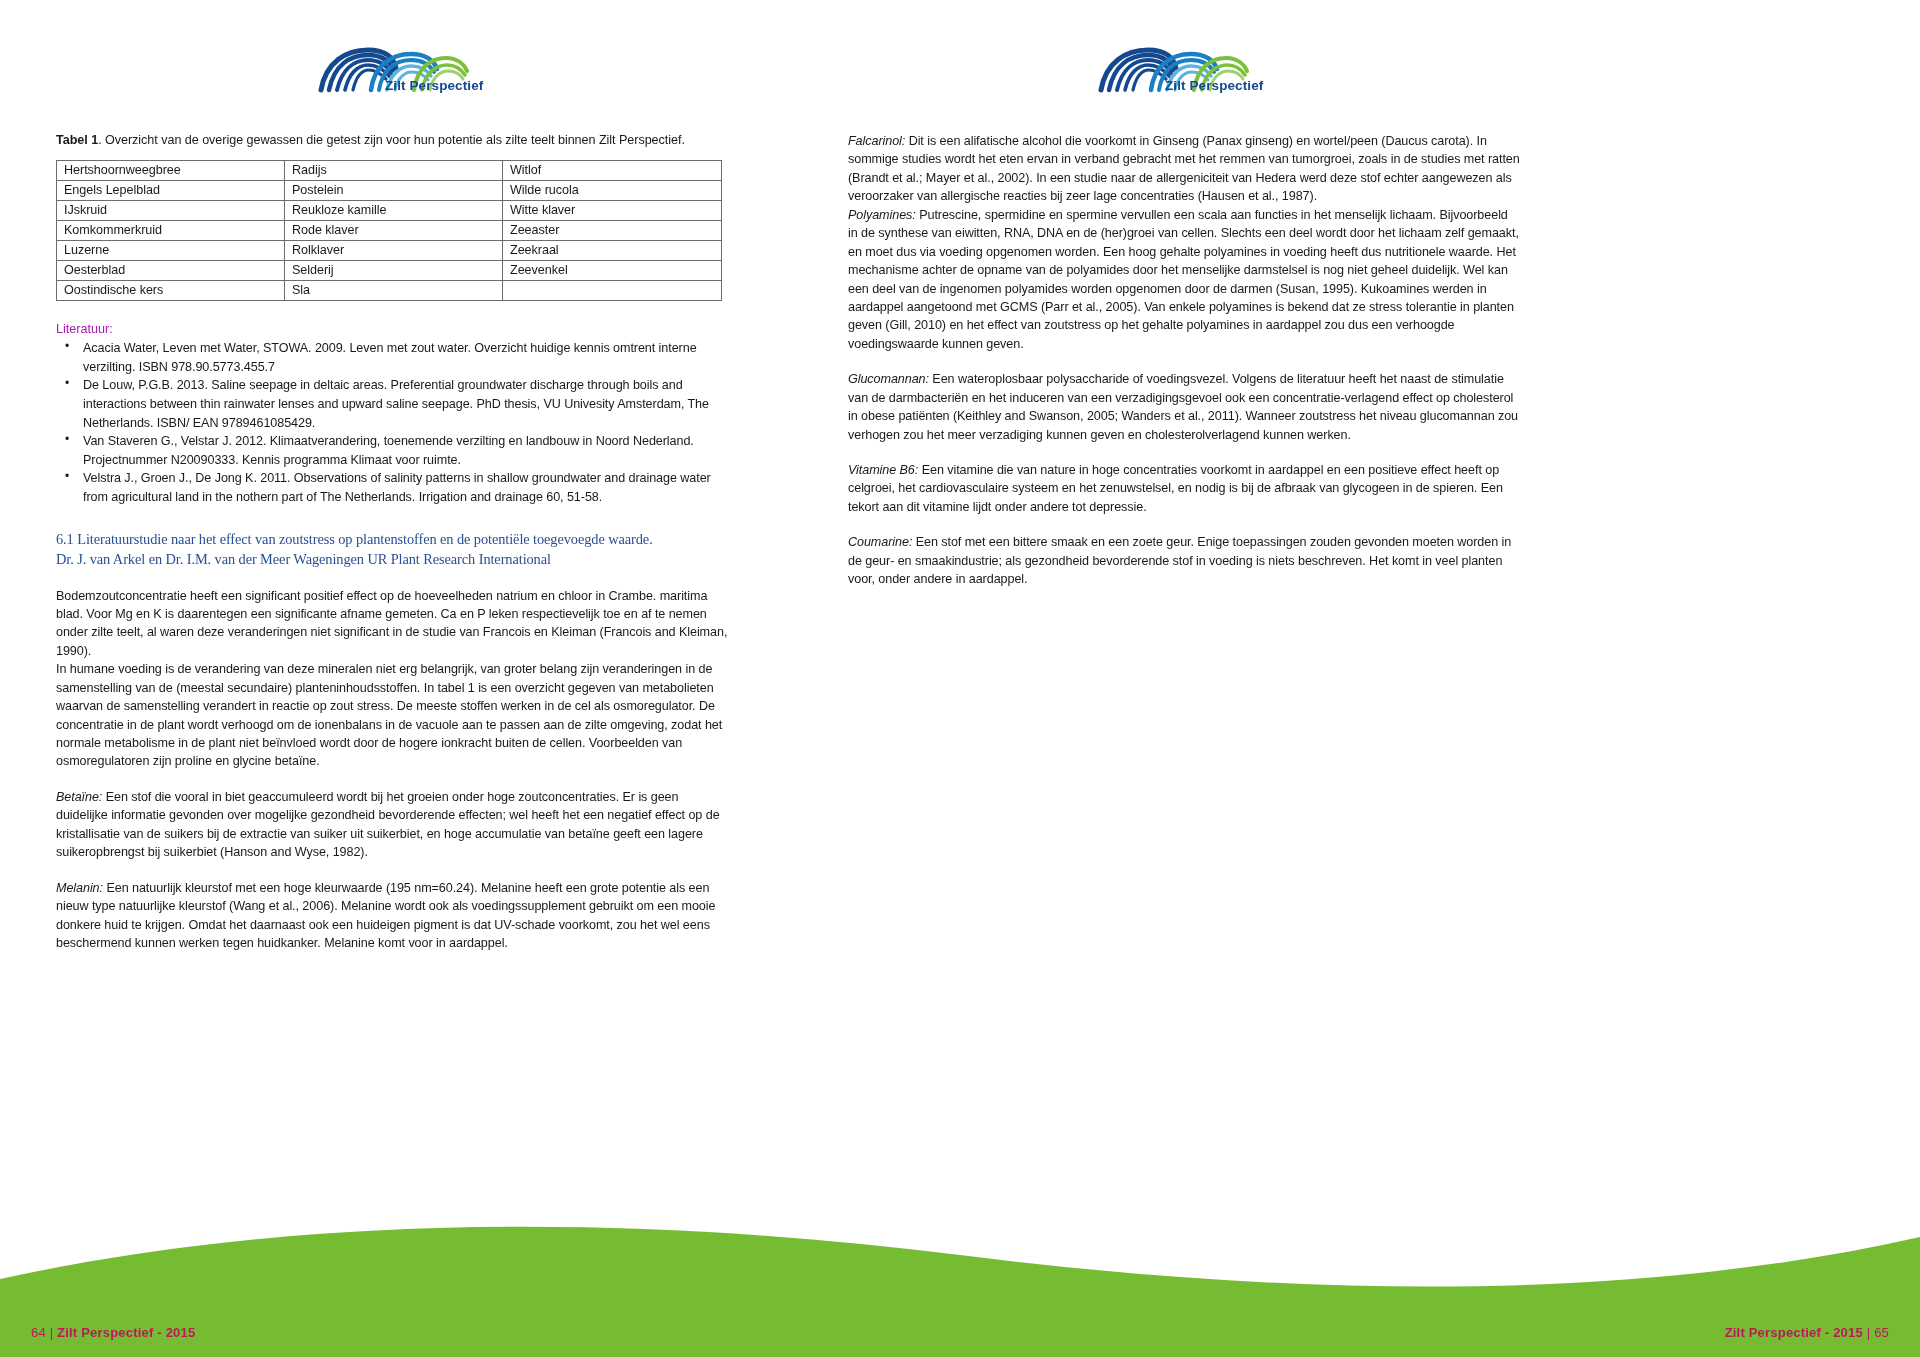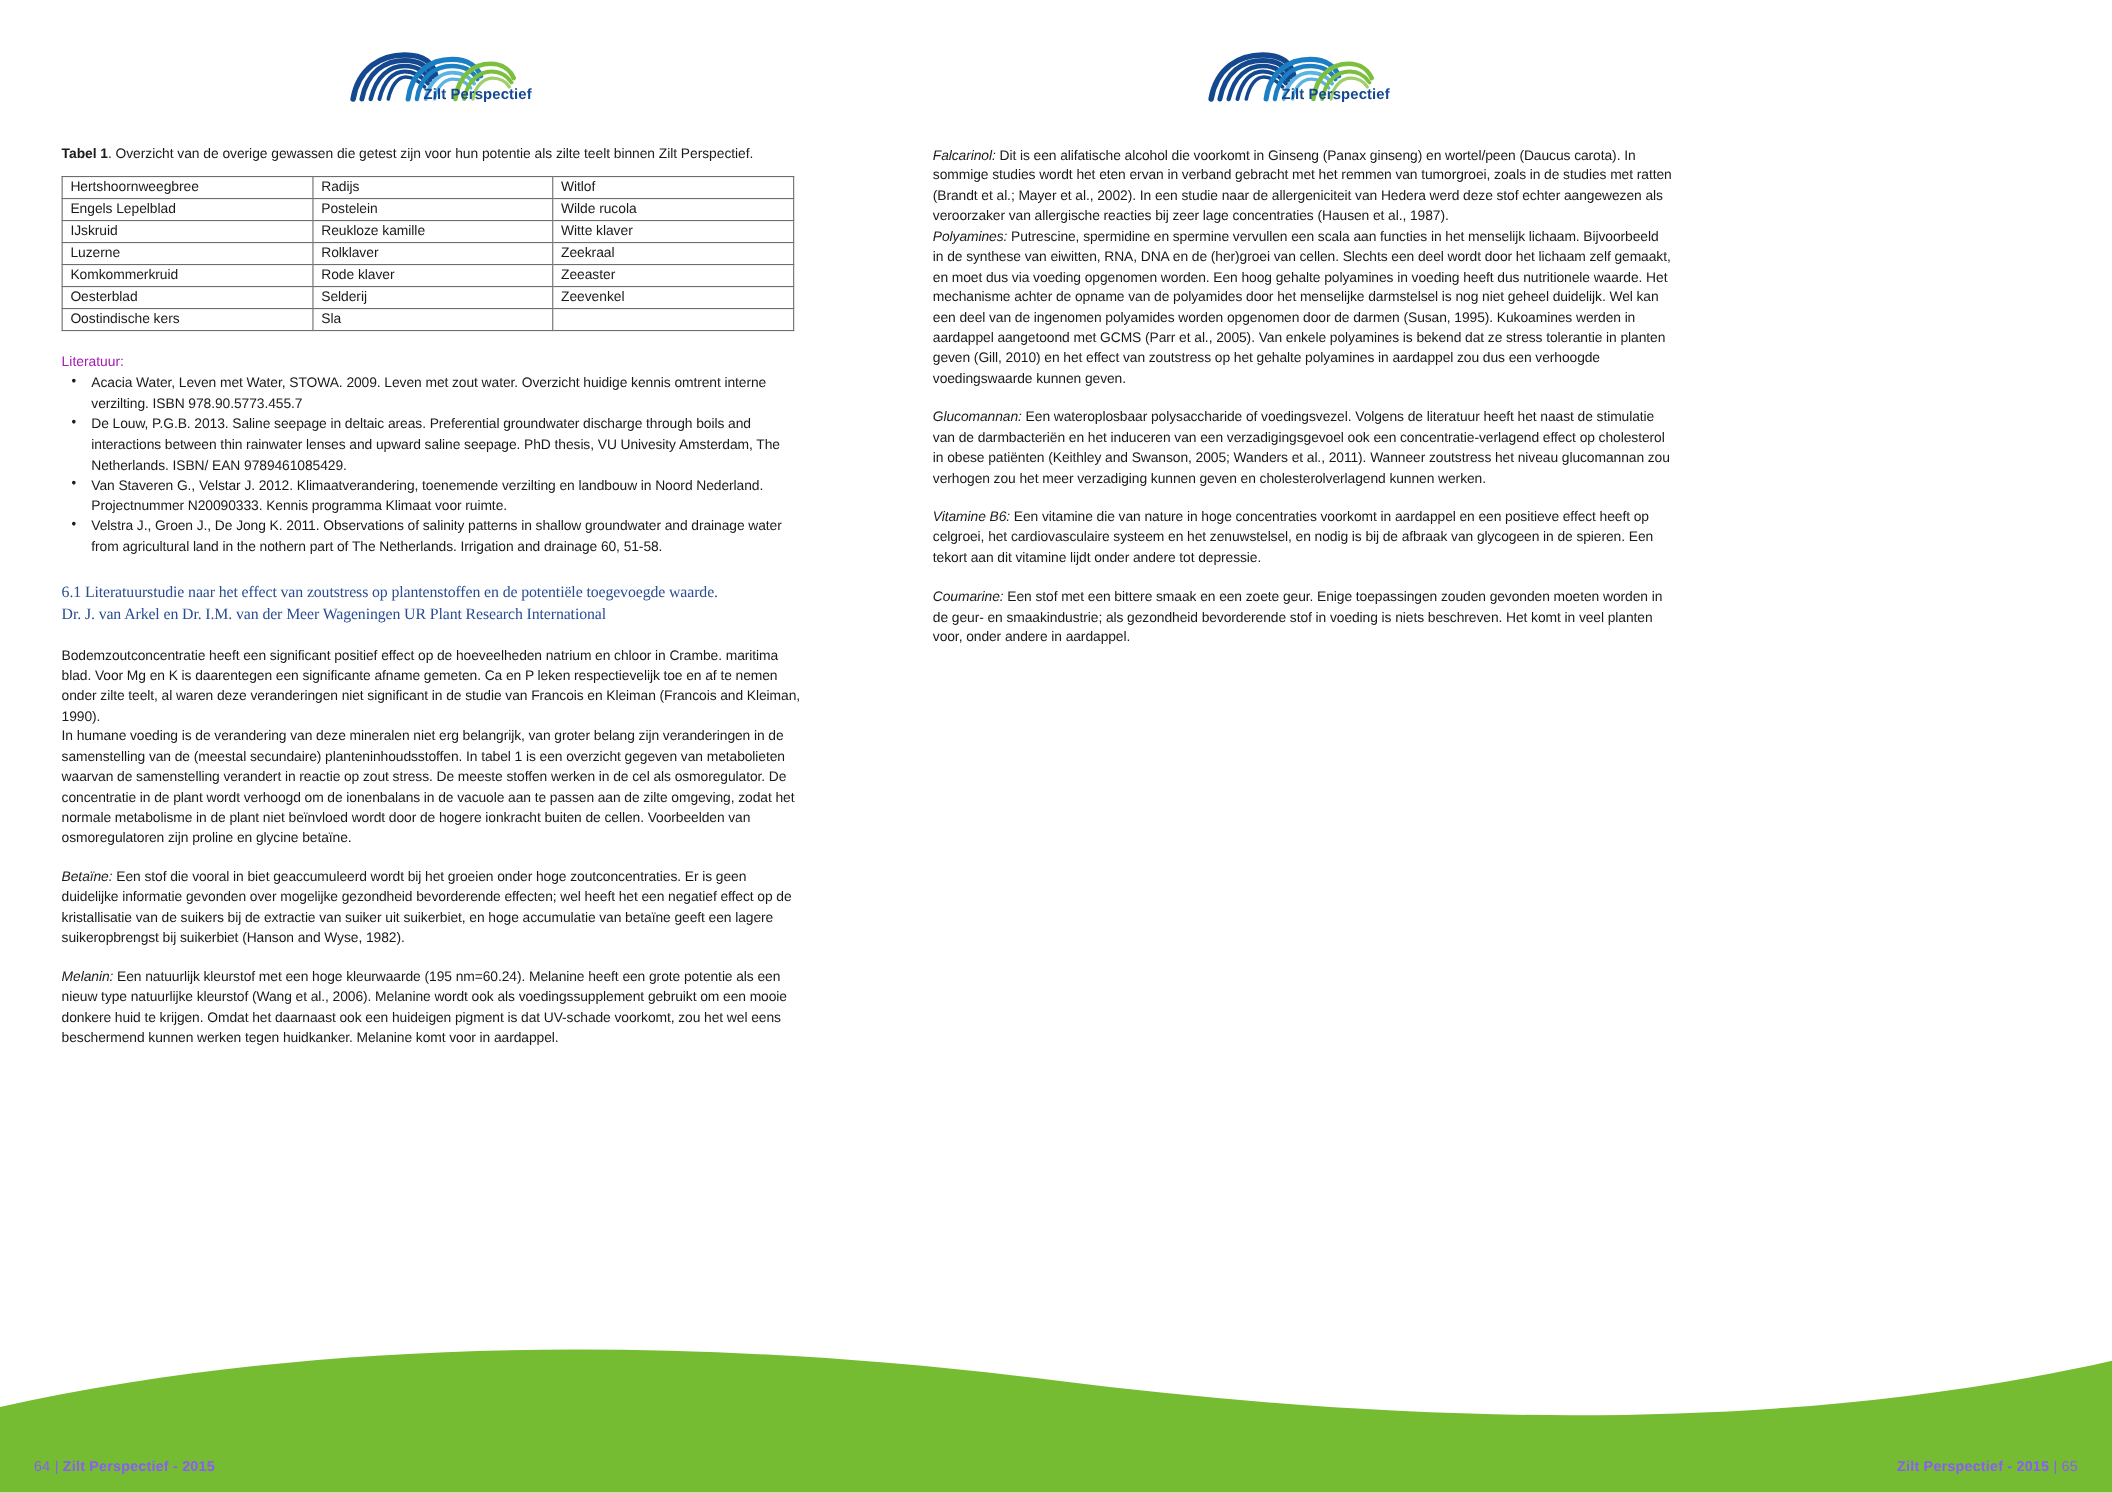--- a/index.html
+++ b/index.html
@@ -81,21 +81,21 @@
     text-align: left;
   }
   p.body.tight { margin-top: 0; }
   p.body i, .it { font-style: italic; }
 
   
   .footer-band { position: absolute; left: 0; bottom: 0; width: 1920px; height: 140px; }
   .footer-band svg { display: block; }
   .pagenum {
     position: absolute; bottom: 17px;
-    font-size: 13px; color: #8b5cf6; font-weight: 700;
+    font-size: 13px; color: #be185d; font-weight: 700;
     letter-spacing: .2px; white-space: nowrap;
   }
   .pagenum .n { font-weight: 400; }
   .pg-left  { left: 31px; }
   .pg-right { right: 31px; }
 </style>
 </head>
 <body>
 
 <div class="spread">
@@ -162,28 +162,28 @@
           <td>Engels Lepelblad</td>
           <td>Postelein</td>
           <td>Wilde rucola</td>
         </tr>
         <tr>
           <td>IJskruid</td>
           <td>Reukloze kamille</td>
           <td>Witte klaver</td>
         </tr>
         <tr>
+          <td>Komkommerkruid</td>
+          <td>Rode klaver</td>
+          <td>Zeeaster</td>
+        </tr>
+        <tr>
           <td>Luzerne</td>
           <td>Rolklaver</td>
           <td>Zeekraal</td>
-        </tr>
-        <tr>
-          <td>Komkommerkruid</td>
-          <td>Rode klaver</td>
-          <td>Zeeaster</td>
         </tr>
         <tr>
           <td>Oesterblad</td>
           <td>Selderij</td>
           <td>Zeevenkel</td>
         </tr>
         <tr>
           <td>Oostindische kers</td>
           <td>Sla</td>
           <td></td>

